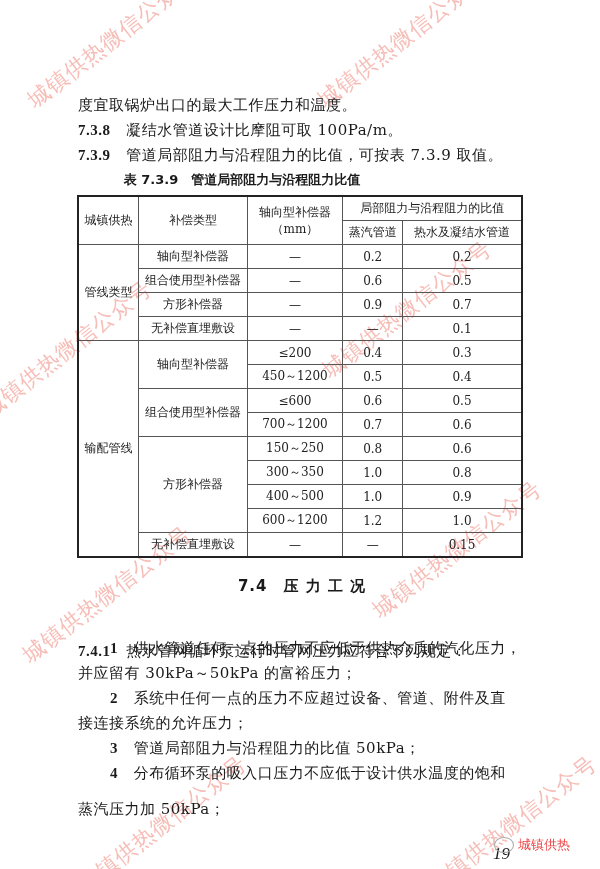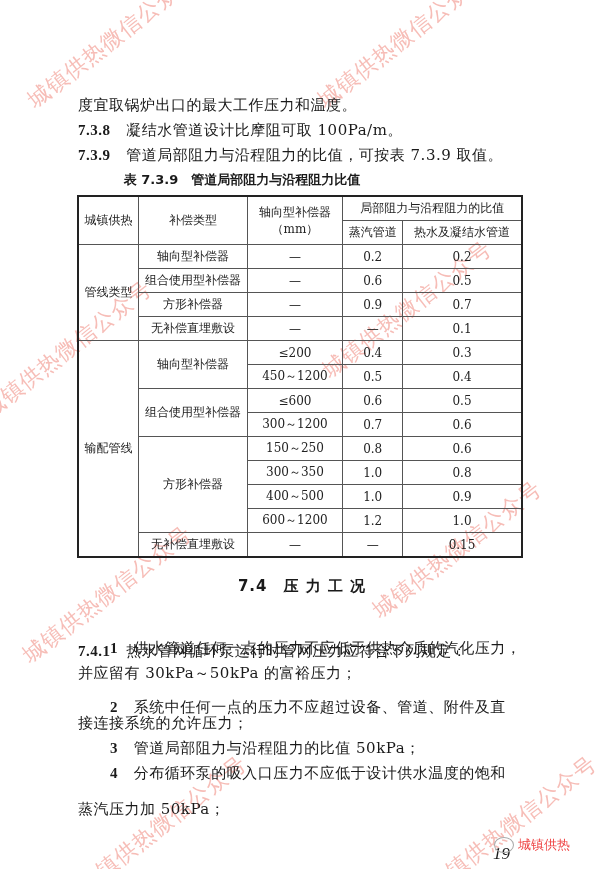--- a/index.html
+++ b/index.html
@@ -104,21 +104,21 @@
     <td>0.5</td>
     <td>0.4</td>
   </tr>
   <tr>
     <td rowspan="2">组合使用型补偿器</td>
     <td>≤600</td>
     <td>0.6</td>
     <td>0.5</td>
   </tr>
   <tr>
-    <td>300～1200</td>
+    <td>700～1200</td>
     <td>0.7</td>
     <td>0.6</td>
   </tr>
   <tr>
     <td rowspan="4">方形补偿器</td>
     <td>150～250</td>
     <td>0.8</td>
     <td>0.6</td>
   </tr>
   <tr>
@@ -149,21 +149,21 @@
 
 <div class="line" style="left:78px;top:633px;margin-top:8px;">
   <span class="num">7.4.1</span>&nbsp;&nbsp;&nbsp;<span>热水管网循环泵运行时管网压力应符合下列规定：</span>
 </div>
 <div class="line" style="left:110px;top:638px;">
   <span class="num">1</span>&nbsp;&nbsp;&nbsp;<span>供水管道任何一点的压力不应低于供热介质的汽化压力，</span>
 </div>
 <div class="line" style="left:78px;top:663px;">
   <span>并应留有 30kPa～50kPa 的富裕压力；</span>
 </div>
-<div class="line" style="left:110px;top:688px;margin-top:9px;">
+<div class="line" style="left:110px;top:688px;">
   <span class="num">2</span>&nbsp;&nbsp;&nbsp;<span>系统中任何一点的压力不应超过设备、管道、附件及直</span>
 </div>
 <div class="line" style="left:78px;top:713px;">
   <span>接连接系统的允许压力；</span>
 </div>
 <div class="line" style="left:110px;top:738px;">
   <span class="num">3</span>&nbsp;&nbsp;&nbsp;<span>管道局部阻力与沿程阻力的比值 50kPa；</span>
 </div>
 <div class="line" style="left:110px;top:763px;text-align:center;">
   <span class="num">4</span>&nbsp;&nbsp;&nbsp;<span>分布循环泵的吸入口压力不应低于设计供水温度的饱和</span>

